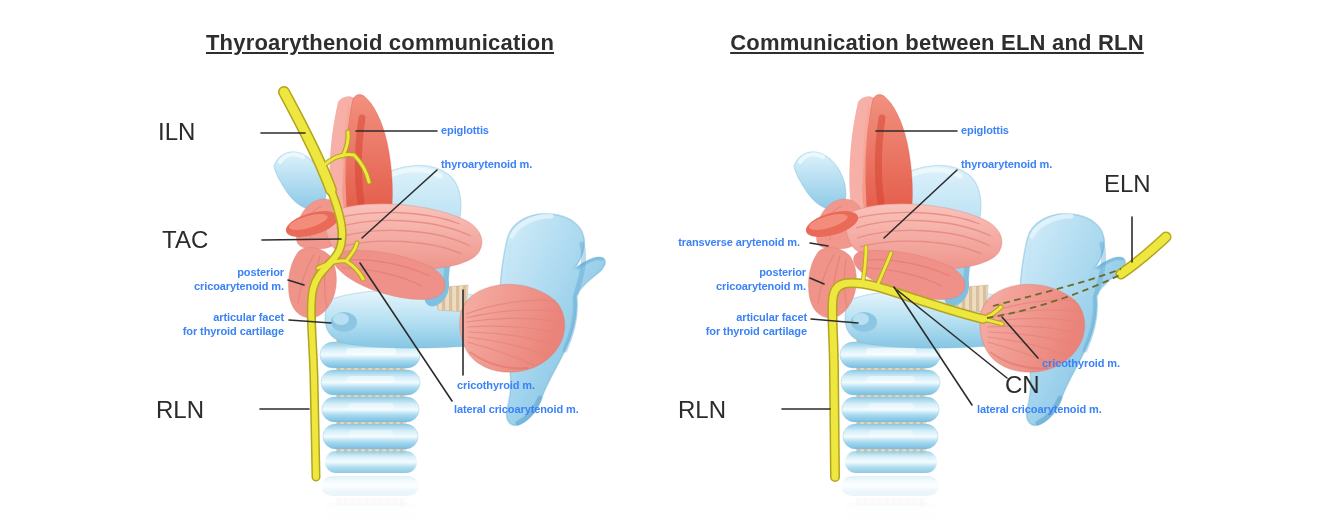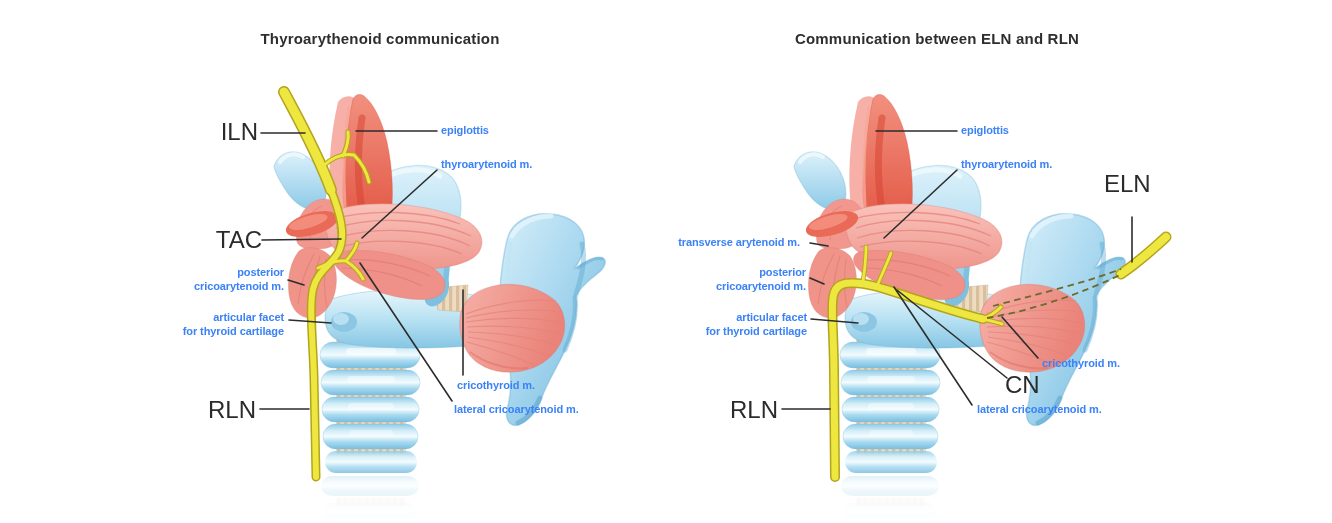--- a/index.html
+++ b/index.html
@@ -1,26 +1,26 @@
 <!DOCTYPE html>
 <html><head>
 <meta charset="utf-8">
 <style>
   html,body{margin:0;padding:0;background:#ffffff;}
   body{width:1332px;height:523px;position:relative;overflow:hidden;
        font-family:"Liberation Sans","DejaVu Sans",sans-serif;}
   .canvas{position:absolute;inset:0;width:1332px;height:523px;}
-  .panel-title{position:absolute;text-align:center;font-size:15px;font-weight:600;
-       color:#2e2e2e;letter-spacing:0.2px;}
+  .panel-title{position:absolute;text-align:center;font-size:22px;font-weight:600;
+       color:#2e2e2e;letter-spacing:0.2px;text-decoration:underline;}
   .lbl{position:absolute;color:#3b82f6;font-size:11px;font-weight:700;
        line-height:13.5px;letter-spacing:-0.1px;white-space:nowrap;}
   .lbl.right{text-align:right;}
   .biglbl{position:absolute;color:#2b2b2b;font-size:24px;font-weight:500;
        line-height:26px;white-space:nowrap;}
-  .biglbl.right{text-align:right;}
+  .biglbl.right{text-align:left;}
   svg{position:absolute;left:0;top:0;}
 </style>
 </head>
 <body>
 
 <svg class="canvas" width="1332" height="523" viewBox="0 0 1332 523" xmlns="http://www.w3.org/2000/svg" xmlns:xlink="http://www.w3.org/1999/xlink">
   <defs>
     <linearGradient id="gRing" x1="0" y1="0" x2="0" y2="1">
       <stop offset="0" stop-color="#8ecbe6"></stop>
         <stop offset="0.28" stop-color="#d4eef8"></stop>

